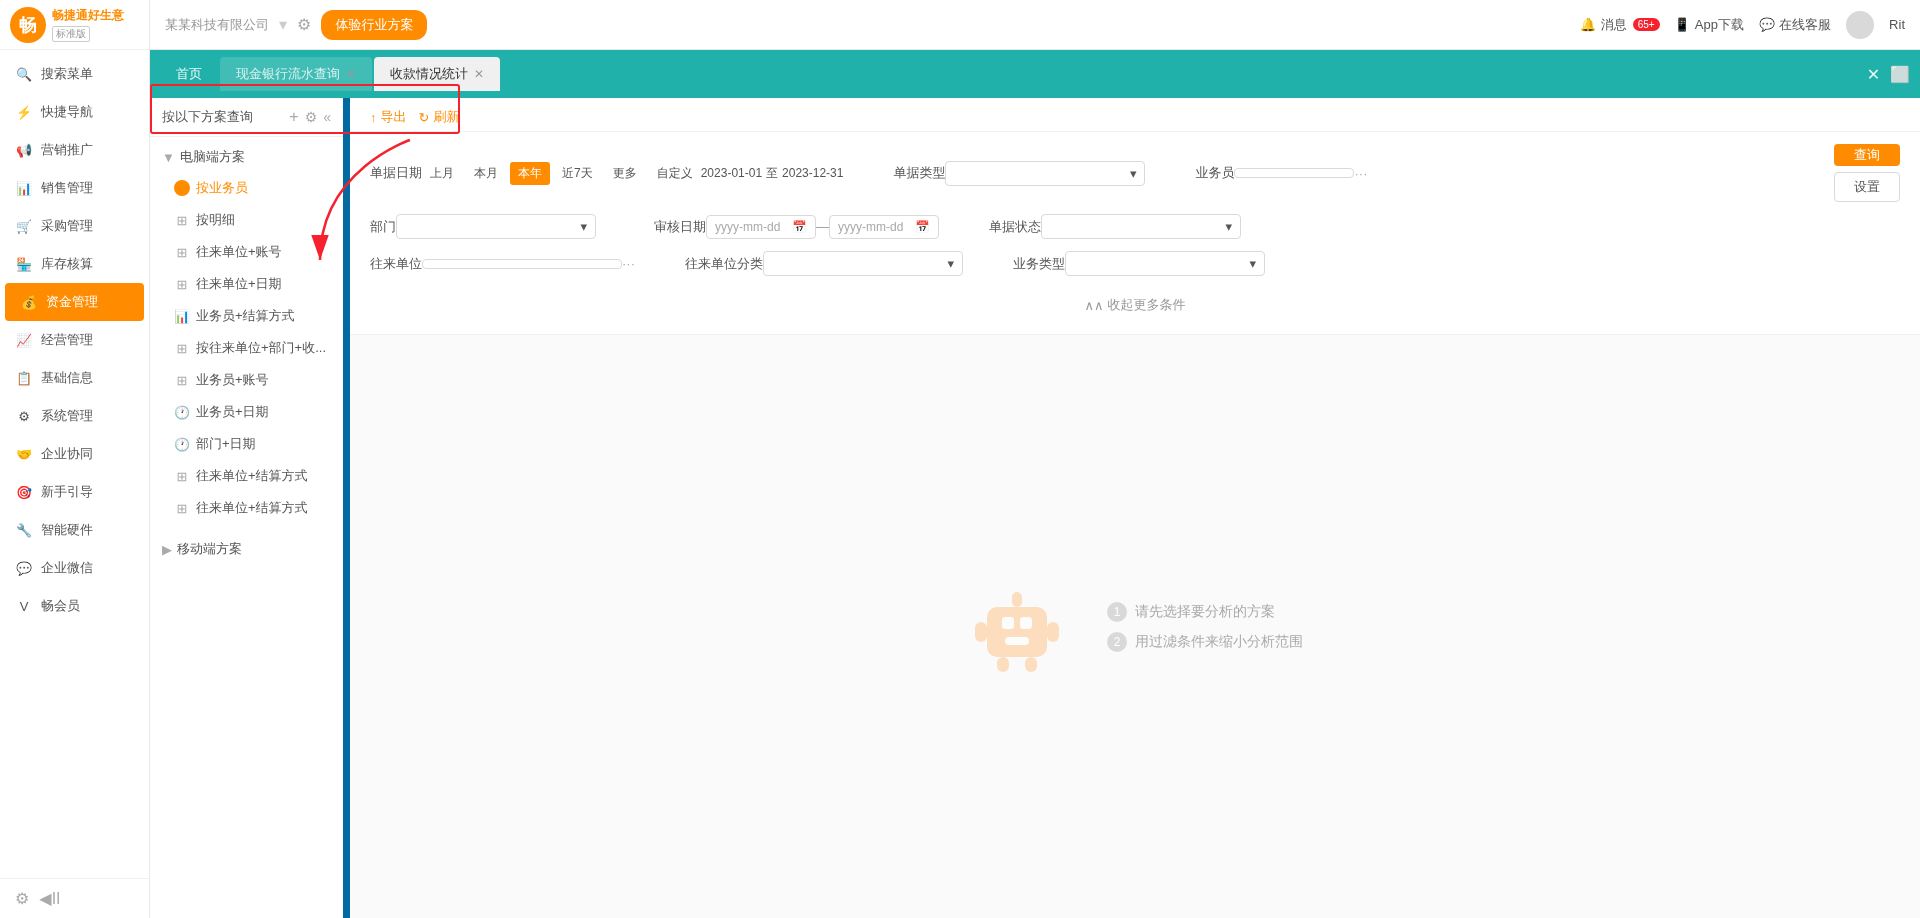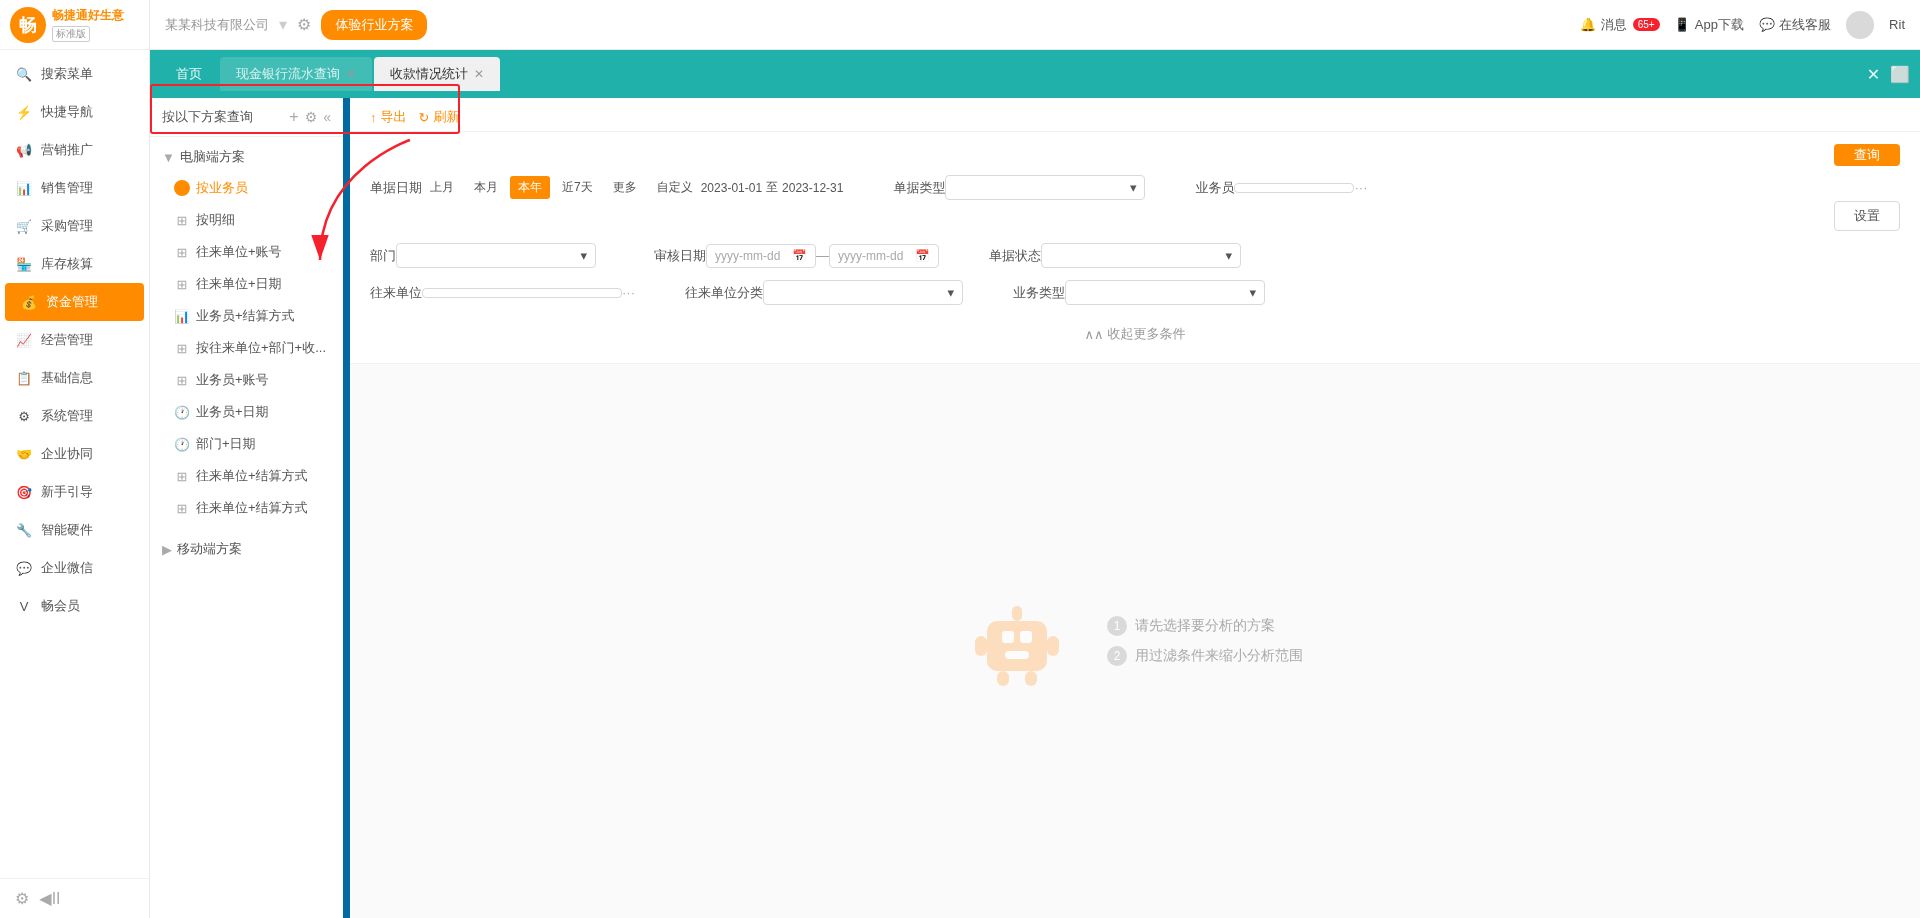--- a/index.html
+++ b/index.html
@@ -70,21 +70,21 @@
     .date-tab { padding: 3px 8px; cursor: pointer; font-size: 12px; color: #555; border-radius: 3px; }
     .date-tab.active { background: #ff8c00; color: white; border-radius: 3px; }
     .date-range { display: flex; align-items: center; gap: 4px; font-size: 12px; color: #555; }
     .filter-select { border: 1px solid #d9d9d9; border-radius: 4px; padding: 4px 8px; font-size: 13px; color: #555; min-width: 120px; display: flex; align-items: center; justify-content: space-between; cursor: pointer; background: #fff; }
     .filter-select-wide { min-width: 200px; }
     .date-input { border: 1px solid #d9d9d9; border-radius: 4px; padding: 4px 8px; font-size: 12px; color: #aaa; width: 110px; display: flex; align-items: center; justify-content: space-between; }
     .collapse-btn { display: flex; align-items: center; gap: 4px; color: #999; cursor: pointer; font-size: 13px; justify-content: center; padding: 8px 0; }
 
     
     .query-btn { background: #ff8c00; color: white; border: none; padding: 2px 20px; border-radius: 4px; cursor: pointer; font-size: 13px; }
-    .settings-btn { border: 1px solid #d9d9d9; color: #555; background: white; padding: 5px 16px; border-radius: 4px; cursor: pointer; font-size: 13px; margin-top: 29px; }
+    .settings-btn { border: 1px solid #d9d9d9; color: #555; background: white; padding: 5px 16px; border-radius: 4px; cursor: pointer; font-size: 13px; }
     .btn-group { display: flex; flex-direction: column; gap: 6px; }
 
     
     .empty-area { flex: 1; display: flex; flex-direction: column; align-items: center; justify-content: center; background: #fafafa; }
     .empty-tips { display: flex; flex-direction: column; gap: 10px; margin-left: 20px; }
     .empty-tip { display: flex; align-items: center; gap: 8px; color: #aaa; font-size: 14px; }
     .tip-num { width: 20px; height: 20px; border-radius: 50%; background: #d9d9d9; color: white; display: flex; align-items: center; justify-content: center; font-size: 12px; flex-shrink: 0; }
     .empty-content { display: flex; align-items: center; gap: 20px; }
 
     

